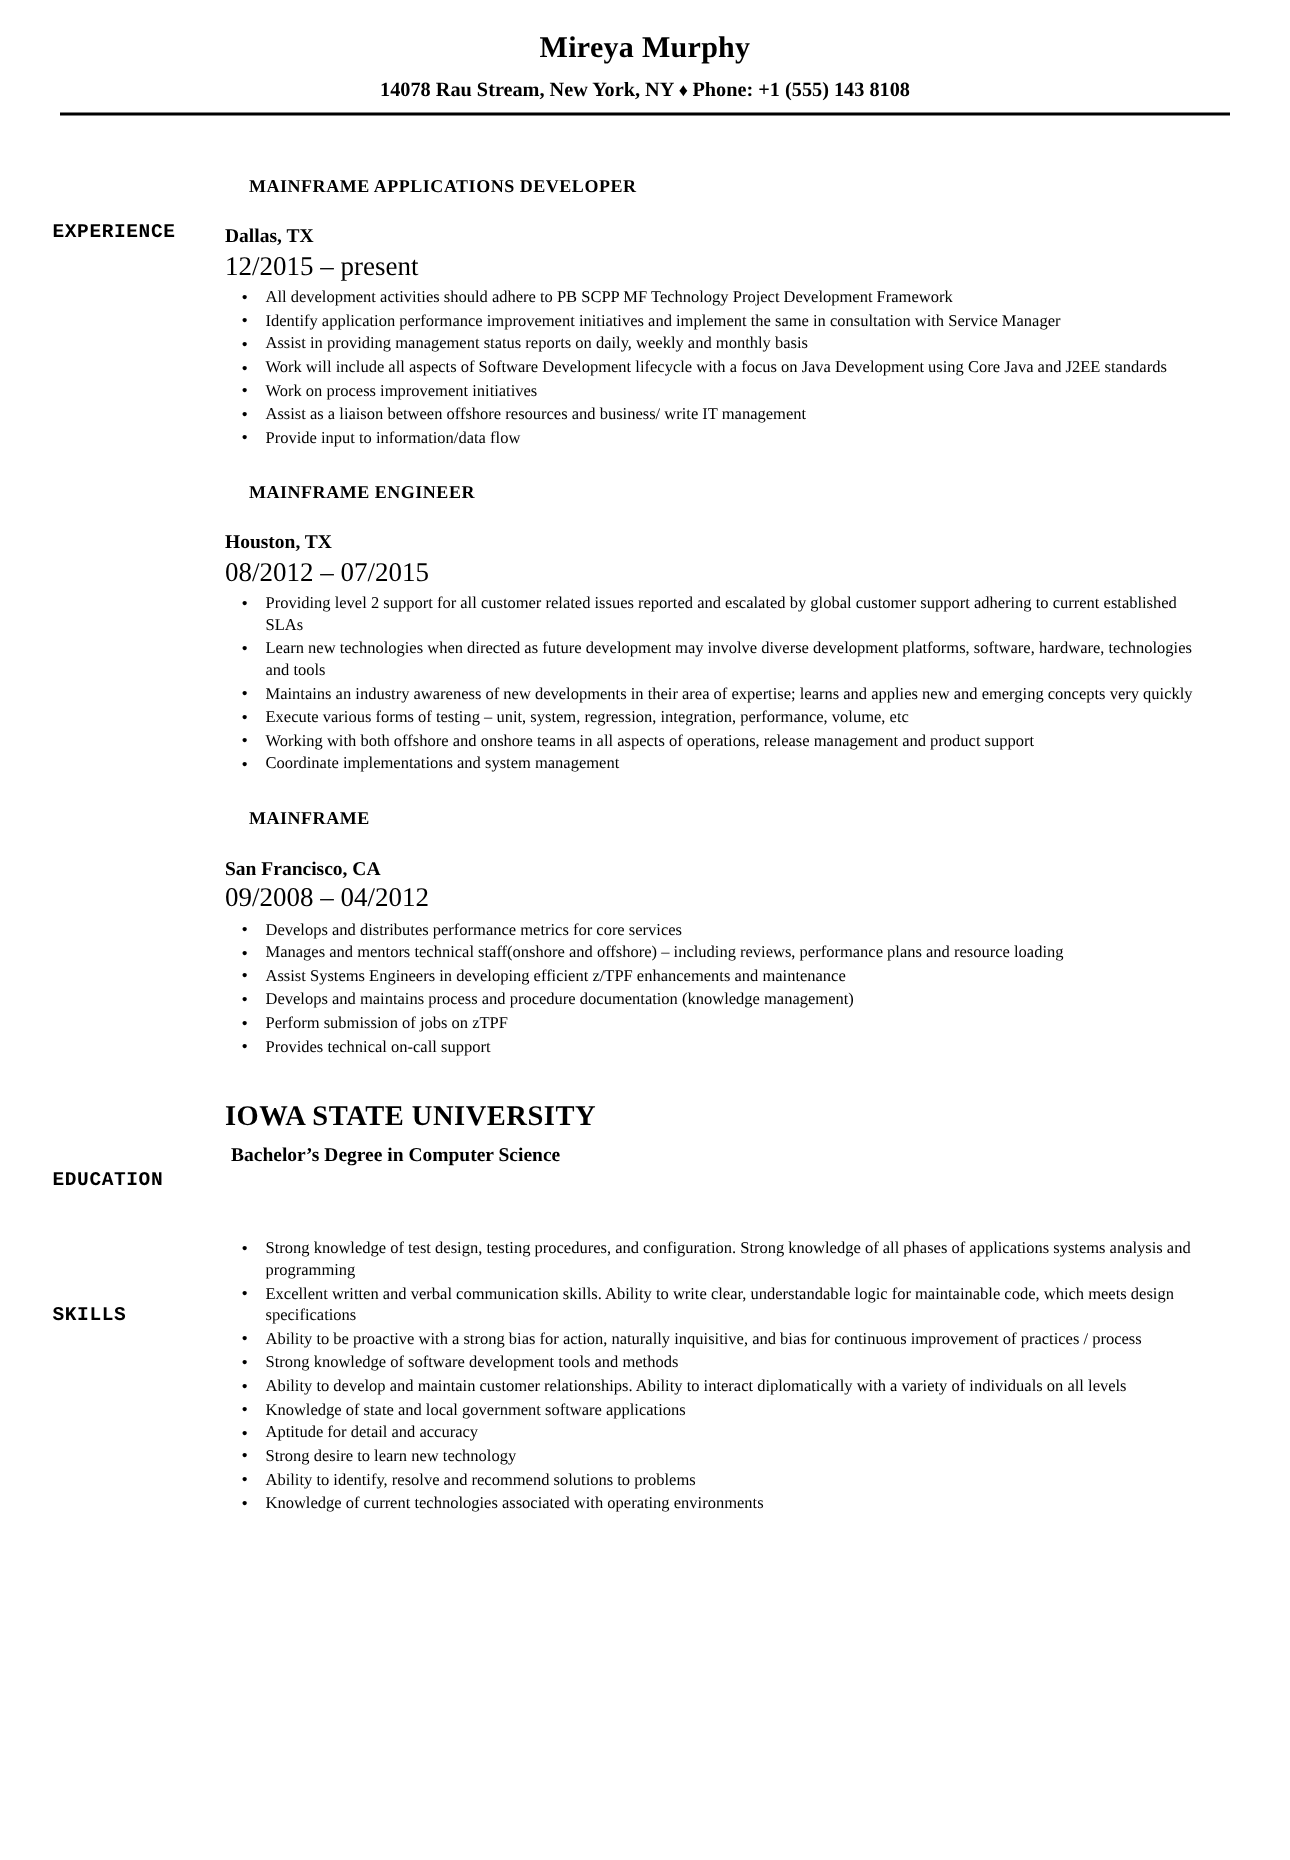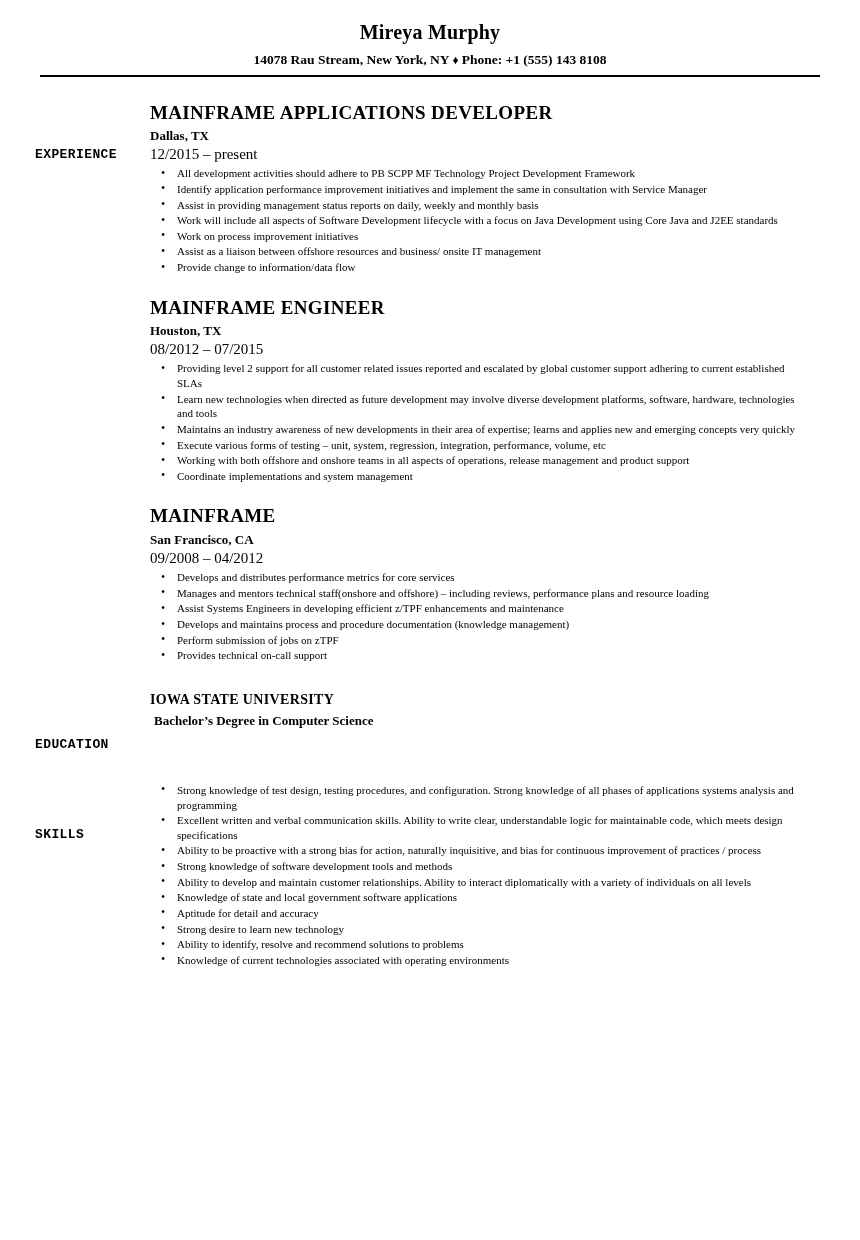--- a/index.html
+++ b/index.html
@@ -78,34 +78,34 @@
   }
 
   #experience-section { margin-top: 24px; }
   #education-section  { margin-top: 27px; }
   #skills-section     { margin-top: 29px; }
 
   
   .job + .job { margin-top: 21px; }
 
   .job-title {
-    font-size: 19px;
+    font-size: 12px;
     font-weight: bold;
     letter-spacing: 0.35px;
     line-height: 1.3;
-    margin: 0;
+    margin: 16px;
   }
   .job-location {
     font-size: 13px;
     font-weight: bold;
     line-height: 1.35;
     margin: 2px 0 0 0;
   }
   .job-dates {
-    font-size: 15px;
+    font-size: 18px;
     font-weight: normal;
     line-height: 1.3;
     margin: 0;
   }
 
   
   ul.bullets {
     list-style: none;
     margin: 2px 0 0 0;
     padding: 0;
@@ -124,21 +124,21 @@
     top: -0.5px;
     font-size: 12px;
     line-height: inherit;
   }
 
   
   #skills-section ul.bullets > li { padding-left: 27px; }
 
   
   .school {
-    font-size: 14px;
+    font-size: 19px;
     font-weight: bold;
     letter-spacing: 0.35px;
     line-height: 1.3;
     margin: 0;
   }
   .degree {
     font-size: 13px;
     font-weight: bold;
     line-height: 1.35;
     margin: 3px 0 0 4px;
@@ -164,22 +164,22 @@
       <div class="job">
         <div class="job-title">MAINFRAME APPLICATIONS DEVELOPER</div>
         <div class="job-location">Dallas, TX</div>
         <div class="job-dates">12/2015 – present</div>
         <ul class="bullets">
           <li>All development activities should adhere to PB SCPP MF Technology Project Development Framework</li>
           <li>Identify application performance improvement initiatives and implement the same in consultation with Service Manager</li>
           <li>Assist in providing management status reports on daily, weekly and monthly basis</li>
           <li>Work will include all aspects of Software Development lifecycle with a focus on Java Development using Core Java and J2EE standards</li>
           <li>Work on process improvement initiatives</li>
-          <li>Assist as a liaison between offshore resources and business/ onsite IT management</li>
-          <li>Provide change to information/data flow</li>
+          <li>Assist as a liaison between offshore resources and business/ write IT management</li>
+          <li>Provide input to information/data flow</li>
         </ul>
       </div>
 
       <div class="job">
         <div class="job-title">MAINFRAME ENGINEER</div>
         <div class="job-location">Houston, TX</div>
         <div class="job-dates">08/2012 – 07/2015</div>
         <ul class="bullets">
           <li>Providing level 2 support for all customer related issues reported and escalated by global customer support adhering to current established SLAs</li>
           <li>Learn new technologies when directed as future development may involve diverse development platforms, software, hardware, technologies and tools</li>

